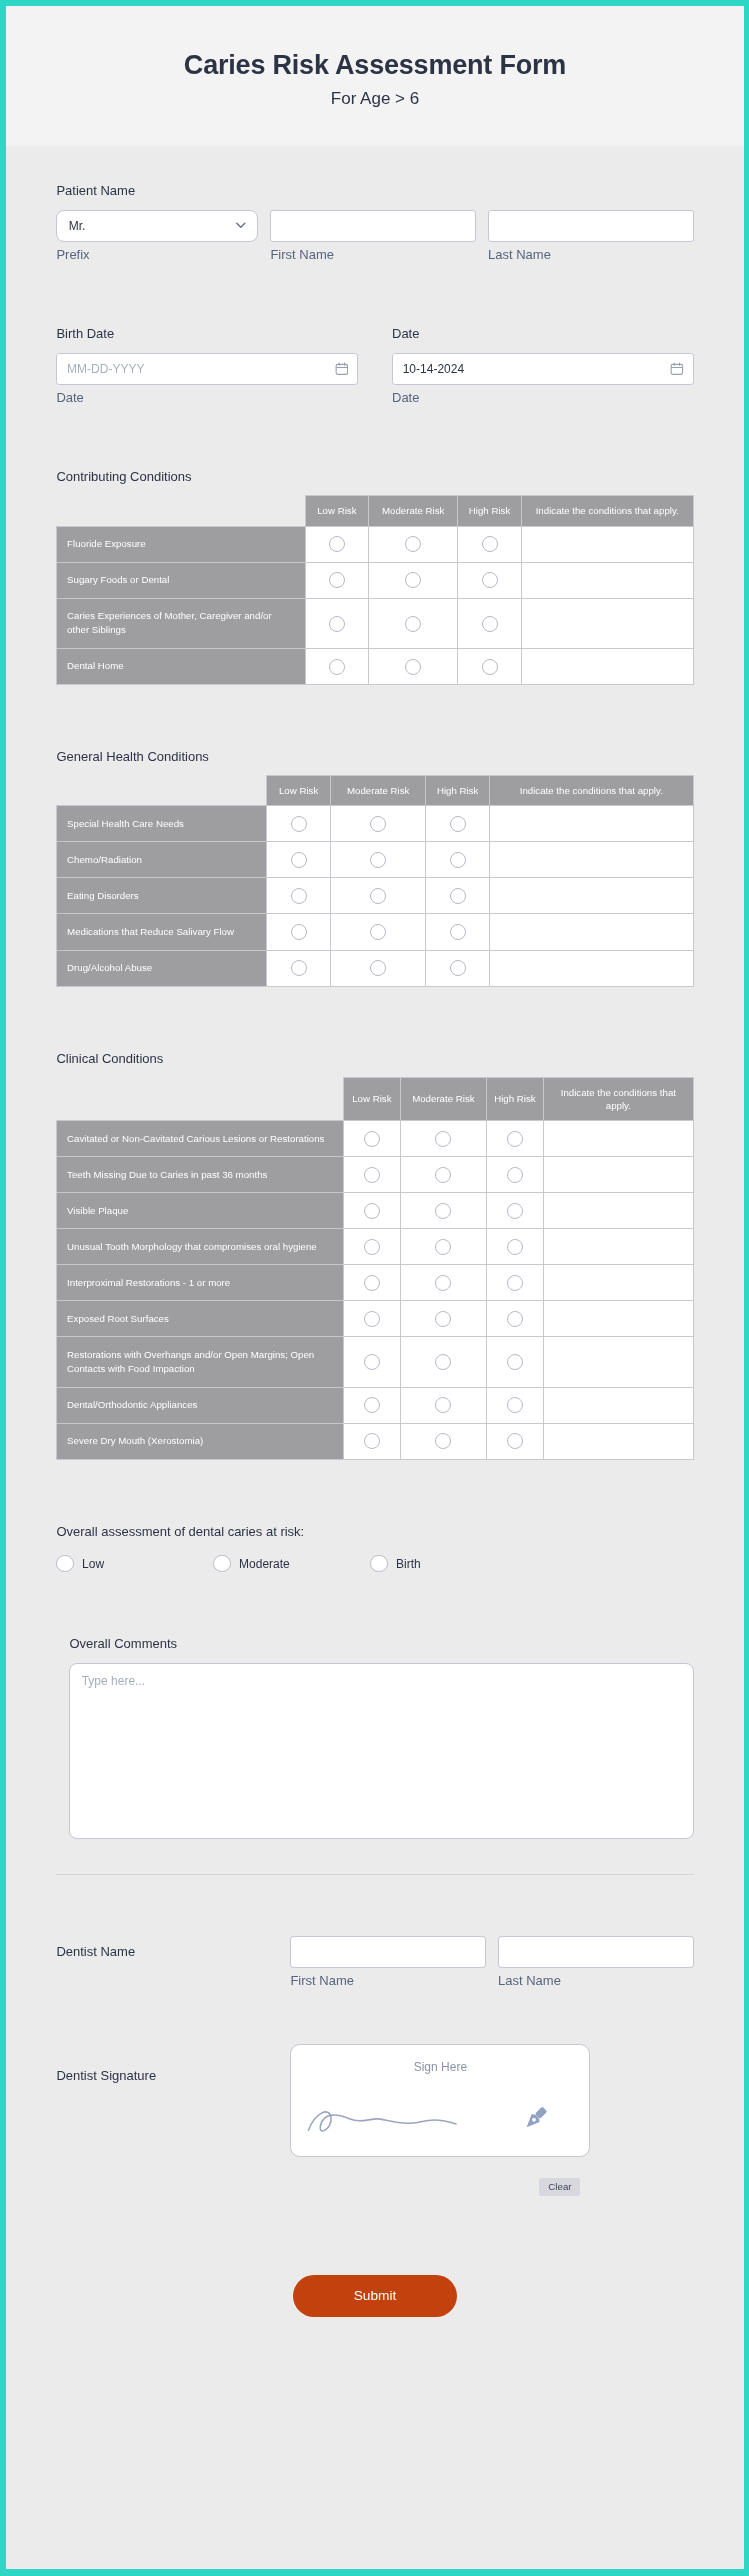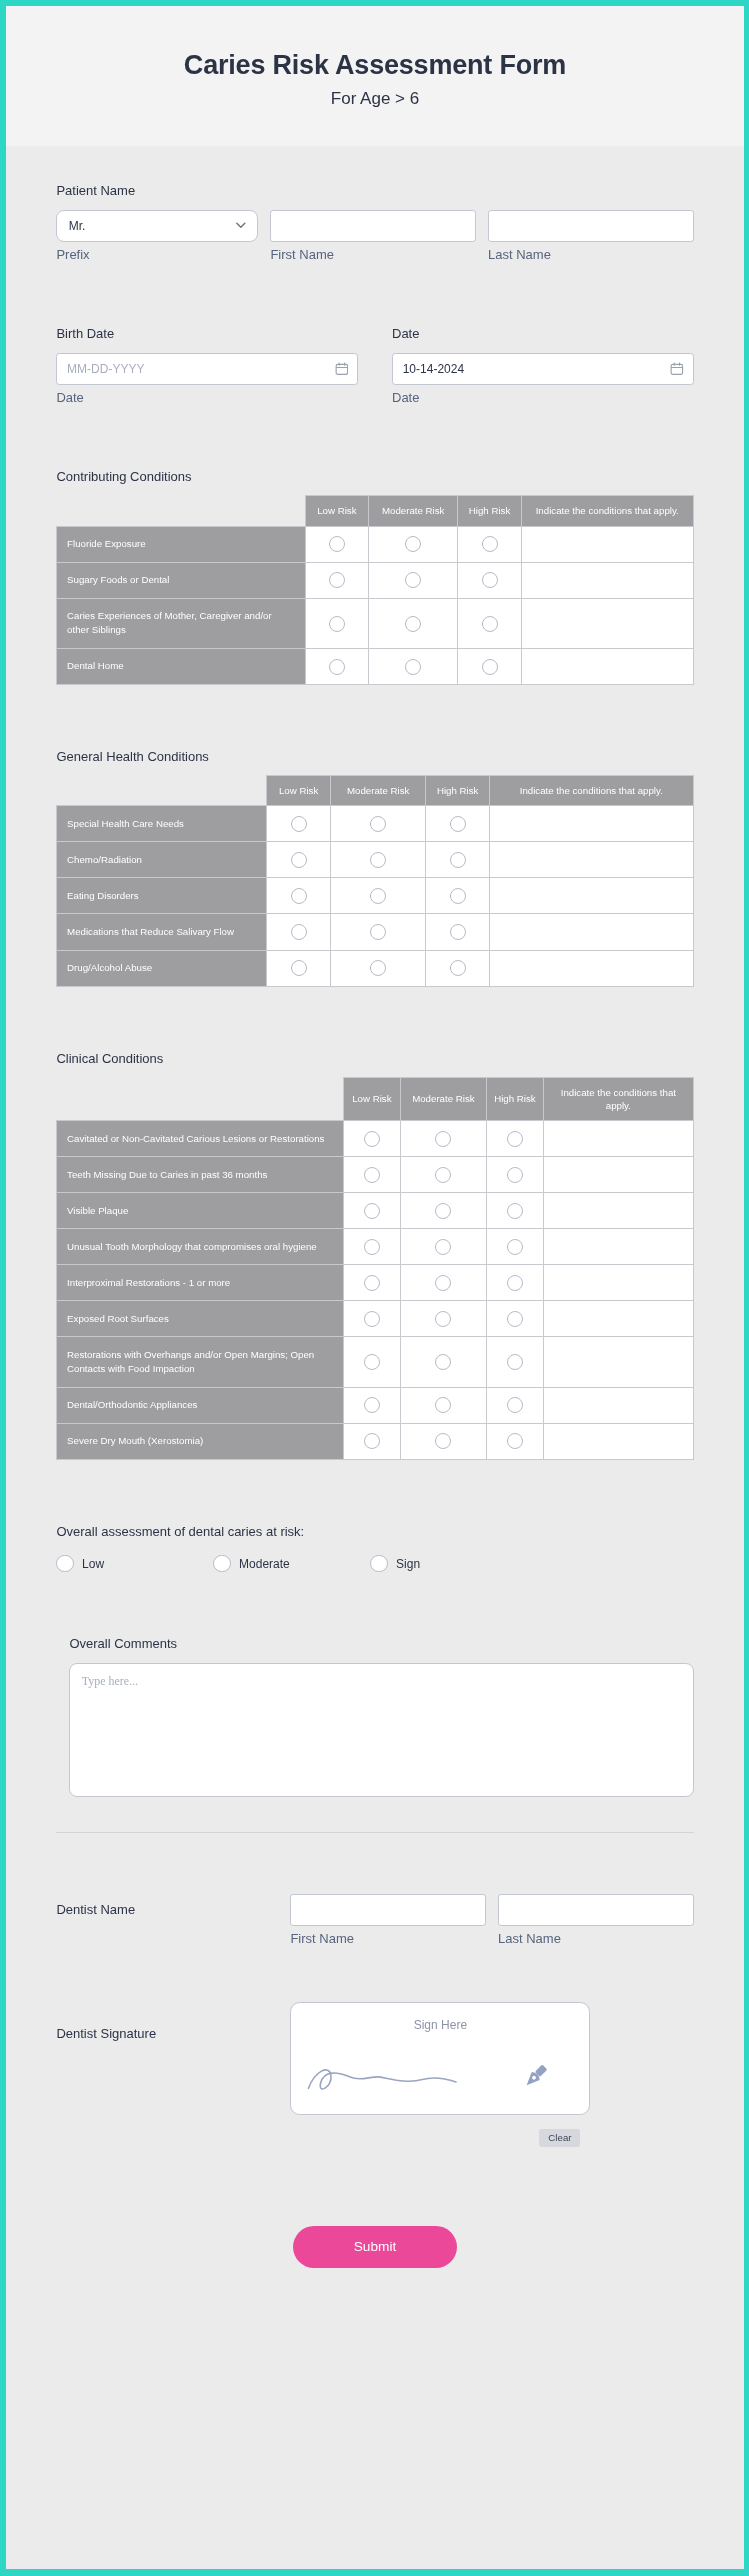--- a/index.html
+++ b/index.html
@@ -44,47 +44,47 @@
 
   .t1 .c1{width:39%}  .t1 .c2{width:10%}  .t1 .c3{width:14%}   .t1 .c4{width:10%} .t1 .c5{width:27%}
   .t2 .c1{width:33%}  .t2 .c2{width:10%}  .t2 .c3{width:15%}   .t2 .c4{width:10%} .t2 .c5{width:32%}
   .t3 .c1{width:45%}  .t3 .c2{width:9%}   .t3 .c3{width:13.5%} .t3 .c4{width:9%}  .t3 .c5{width:23.5%}
 
   .radio-row { display:grid; grid-template-columns:157px 157px auto; margin-top:16px; }
   .radio-option { display:flex; align-items:center; gap:8px; cursor:pointer; }
   .radio.big { width:17.7px; height:17.7px; }
   .radio-label { font-size:12px; color:#2c3345; }
 
-  .comments { width:100%; height:134px; border:0.8px solid #c3c7d2; border-radius:8px; padding:10.5px 11.3px;
-              font-size:12px; font-family:Liberation Serif, serif; color:#2c3345; resize:none; background:#fff; display:block; }
+  .comments { width:100%; height:176px; border:0.8px solid #c3c7d2; border-radius:8px; padding:10.5px 11.3px;
+              font-size:12px; font-family:Liberation Sans, sans-serif; color:#2c3345; resize:none; background:#fff; display:block; }
   .comments::placeholder { color:#a8aebd; }
   .comments-field { margin-bottom:35px;padding-left:13px; }
 
   .divider { border:none; border-top:0.8px solid #d4d4d6; margin:32px 0 61px; }
 
   .inline-field { display:grid; grid-template-columns:234px 1fr; align-items:start; }
   .inline-label { padding-top:8px; margin-bottom:0; }
   .inline-inputs { display:grid; grid-template-columns:1fr 1fr; gap:12px; }
   .name-field { margin-bottom:56px; }
 
   .sig-label { padding-top:24px; }
   .sig-pad { position:relative; width:300px; height:113px; background:#fff; border:0.8px solid #c3c7d2;
              border-radius:9.7px; cursor:crosshair; overflow:hidden; }
   .sign-here { position:absolute; top:14.5px; left:0; right:0; text-align:center; font-size:12px; color:#8b93a6; }
   .sig-art { position:absolute; left:3.2px; bottom:0; }
   .squiggle { fill:none; stroke:#9aa6bf; stroke-width:2; stroke-linecap:round; }
   .pen path, .pen rect { fill:#93a2c2; }
   .pen circle { fill:#ffffff; }
-  .sig-actions { width:290px; text-align:right; margin-top:14px; }
+  .sig-actions { width:290px; text-align:right; margin-top:21px; }
   .clear-btn { background:#d6d8de; border:none; border-radius:2.4px; padding:3.2px 8.9px; font-size:9.7px;
                color:#3c4458; font-family:inherit; cursor:pointer; }
   .sig-field { margin-bottom:0; }
 
   .submit-row { text-align:center; margin-top:79px; }
-  .submit-btn { background:#ec4899; color:#fbfffe; border:none; border-radius:22.6px; padding:13.7px 61px;
+  .submit-btn { background:#c2410c; color:#fbfffe; border:none; border-radius:22.6px; padding:13.7px 61px;
                 font-size:13.7px; font-weight:500; font-family:inherit; cursor:pointer; }
 </style>
 </head>
 <body>
 
 <div class="frame">
   <div class="card">
 
     <header class="form-header">
       <h1 class="form-title">Caries Risk Assessment Form</h1>
@@ -349,21 +349,21 @@
           <label class="radio-option">
             <span class="radio big"></span>
             <span class="radio-label">Low</span>
           </label>
           <label class="radio-option">
             <span class="radio big"></span>
             <span class="radio-label">Moderate</span>
           </label>
           <label class="radio-option">
             <span class="radio big"></span>
-            <span class="radio-label">Sign</span>
+            <span class="radio-label">Birth</span>
           </label>
         </div>
       </section>
 
       <section class="field comments-field">
         <div class="field-label">Overall Comments</div>
         <textarea class="comments" placeholder="Type here..." style=""></textarea>
       </section>
 
       <hr class="divider">

